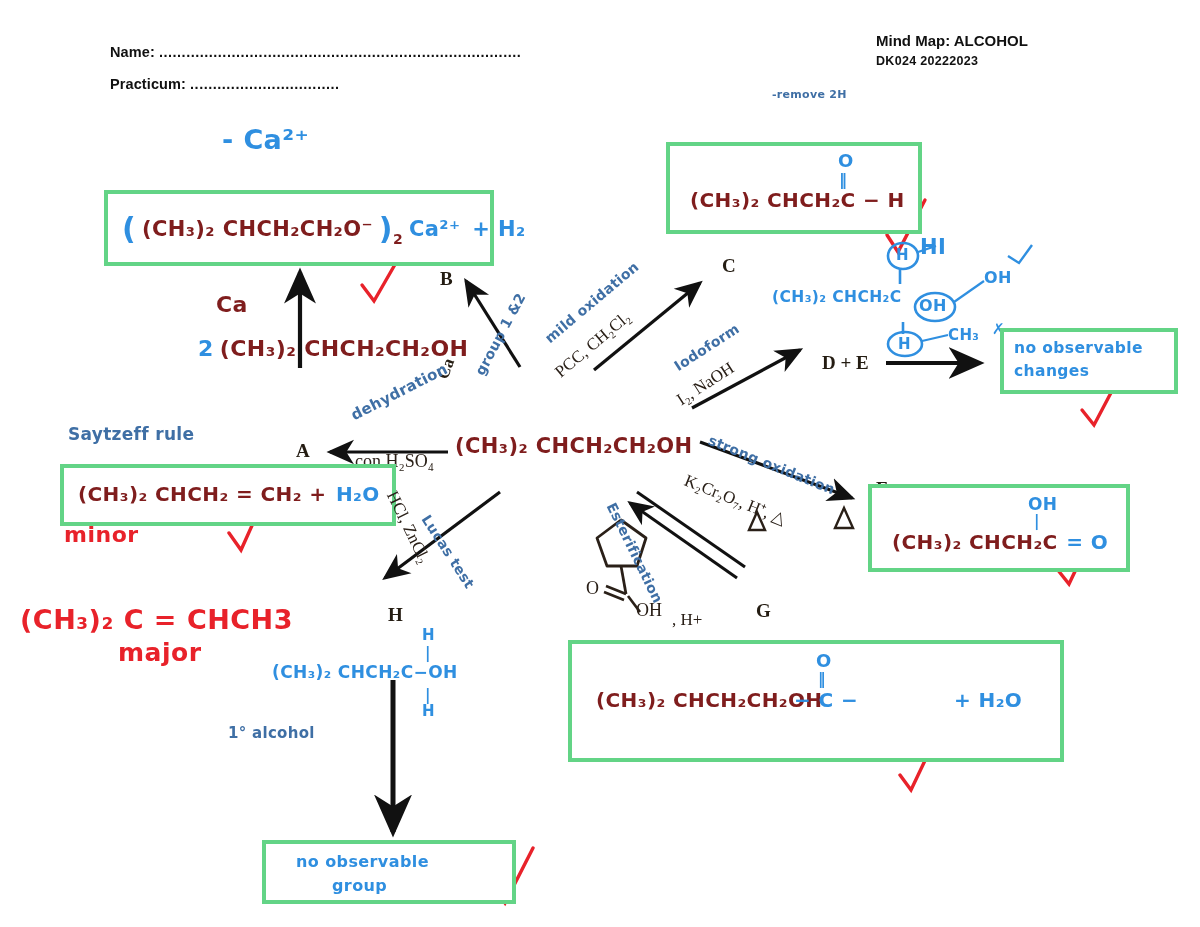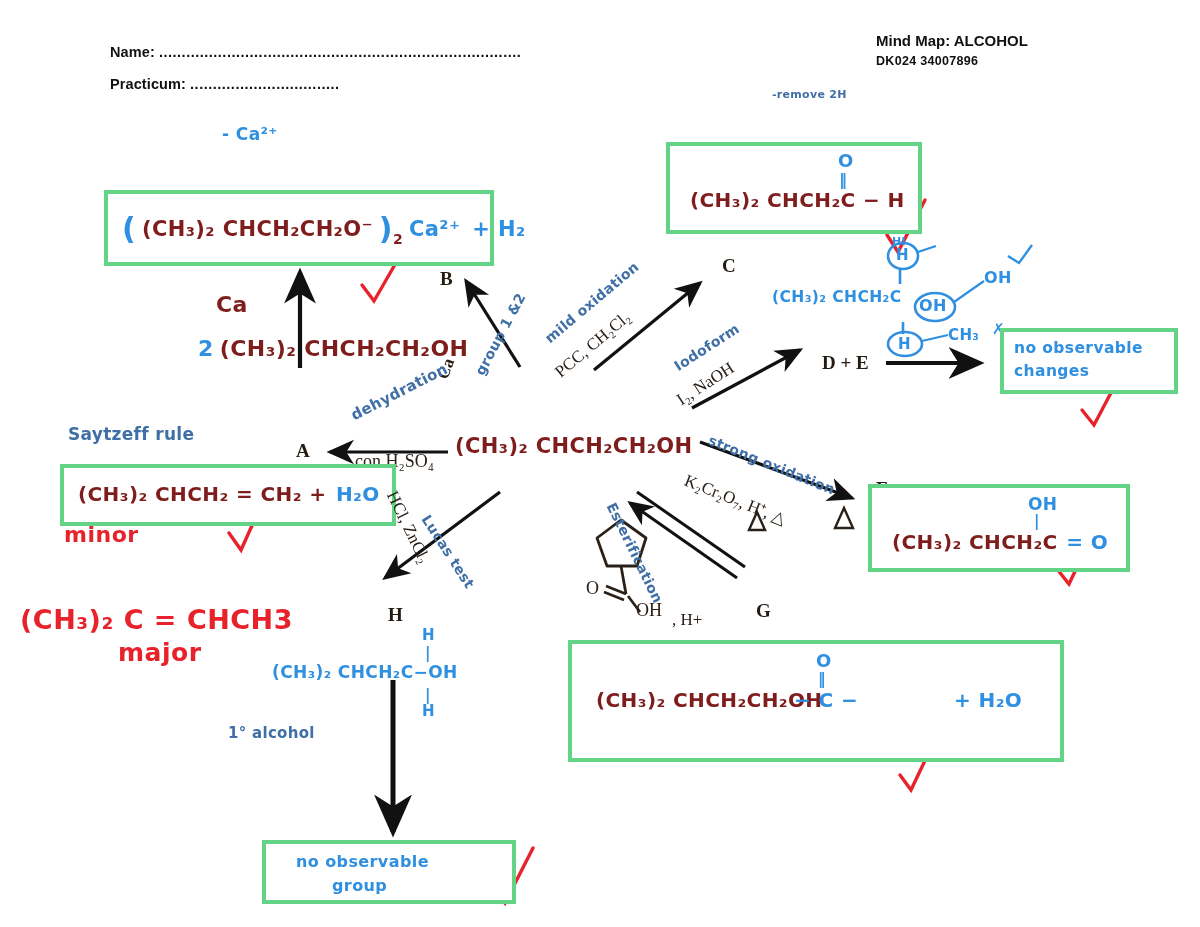--- a/index.html
+++ b/index.html
@@ -66,21 +66,21 @@
 
   <div class="abs hdr-label" style="left:110px;top:32px;margin-top:12px;">
     <span>Name:</span>
     <span class="dots">................................................................................</span>
   </div>
   <div class="abs hdr-label" style="left:110px;top:76px;">
     <span>Practicum:</span>
     <span class="dots">.................................</span>
   </div>
   <div class="abs title-main" style="left:876px;top:32px;">Mind Map: ALCOHOL</div>
-  <div class="abs title-sub" style="left:876px;top:54px;">DK024 34007896</div>
+  <div class="abs title-sub" style="left:876px;top:54px;">DK024 20222023</div>
 
   <svg class="arrows" viewBox="0 0 1200 927">
     <defs>
       <marker id="ah" markerWidth="9" markerHeight="9" refX="7.5" refY="4.5" orient="auto">
         <path d="M0,0.7 L8.6,4.5 L0,8.3 L2.4,4.5 Z" fill="#111"></path>
       </marker>
     </defs>
 
     <path d="M300,368 L300,272" stroke="#111" stroke-width="4.2" fill="none" marker-end="url(#ah)"></path>
 
@@ -127,21 +127,21 @@
     <path d="M624,600 L604,592" stroke="#2a2018" stroke-width="2.6" fill="none"></path>
     <path d="M628,596 L640,612" stroke="#2a2018" stroke-width="2.6" fill="none"></path>
 
     <path d="M861,684 L820,706 L832,748 L878,748 L893,706 Z" stroke="#111" stroke-width="5" fill="none" stroke-linejoin="round"></path>
     <path d="M827,692 L861,684" stroke="#111" stroke-width="4.5" fill="none"></path>
 
     <path d="M749,530 L765,530 L757,512 Z" stroke="#2a2018" stroke-width="2.4" fill="none"></path>
     <path d="M835,528 L853,528 L844,508 Z" stroke="#2a2018" stroke-width="2.4" fill="none"></path>
   </svg>
 
-  <div class="abs ink-blue" style="left:222px;top:124px;font-size:17px;">- Ca²⁺</div>
+  <div class="abs ink-blue" style="left:222px;top:124px;font-size:27px;">- Ca²⁺</div>
 
   <div class="gbox" style="left:104px;top:190px;width:390px;height:76px;">
     <div class="abs" style="left:14px;top:14px;font-size:21px;">
       <span class="ink-blue" style="font-size:30px;position:relative;top:3px;">(</span>
       <span class="ink-black">(CH₃)₂ CHCH₂CH₂O⁻</span>
       <span class="ink-blue" style="font-size:30px;position:relative;top:3px;">)</span><span class="ink-black" style="font-size:14px;position:relative;top:8px;">2</span>
       <span class="ink-blue">Ca²⁺</span>
       <span class="ink-blue" style="margin-left:6px;">+ H₂</span>
     </div>
   </div>
@@ -166,21 +166,21 @@
   </div>
   <div class="abs serif-lbl" style="left:722px;top:255px;font-size:19px;">C</div>
 
   <div class="abs ink-blue-dark rot-n40" style="left:552px;top:330px;font-size:14px;">mild oxidation</div>
   <div class="abs serif-reag rot-n40" style="left:564px;top:362px;font-size:17px;">PCC, CH₂Cl₂</div>
 
   <div class="abs ink-blue" style="left:772px;top:288px;font-size:15.5px;">(CH₃)₂ CHCH₂C</div>
   <div class="abs ink-blue" style="left:919px;top:296px;font-size:16px;">OH</div>
   <div class="abs ink-blue" style="left:896px;top:246px;font-size:15px;">H</div>
   <div class="abs ink-blue" style="left:898px;top:335px;font-size:15px;">H</div>
-  <div class="abs ink-blue" style="left:892px;top:235px;font-size:11px;">HI</div>
+  <div class="abs ink-blue" style="left:920px;top:235px;font-size:21px;">HI</div>
   <div class="abs ink-blue" style="left:984px;top:268px;font-size:16px;">OH</div>
   <div class="abs ink-blue" style="left:948px;top:326px;font-size:15px;">CH₃</div>
   <div class="abs ink-blue" style="left:992px;top:320px;font-size:15px;">✗</div>
 
   <div class="abs ink-blue-dark rot-n33" style="left:680px;top:358px;font-size:14px;">Iodoform</div>
   <div class="abs serif-reag rot-n33" style="left:684px;top:390px;font-size:17px;">I₂, NaOH</div>
 
   <div class="abs serif-lbl" style="left:822px;top:352px;font-size:19px;">D + E</div>
 
   <div class="gbox" style="left:1000px;top:328px;width:178px;height:66px;">

